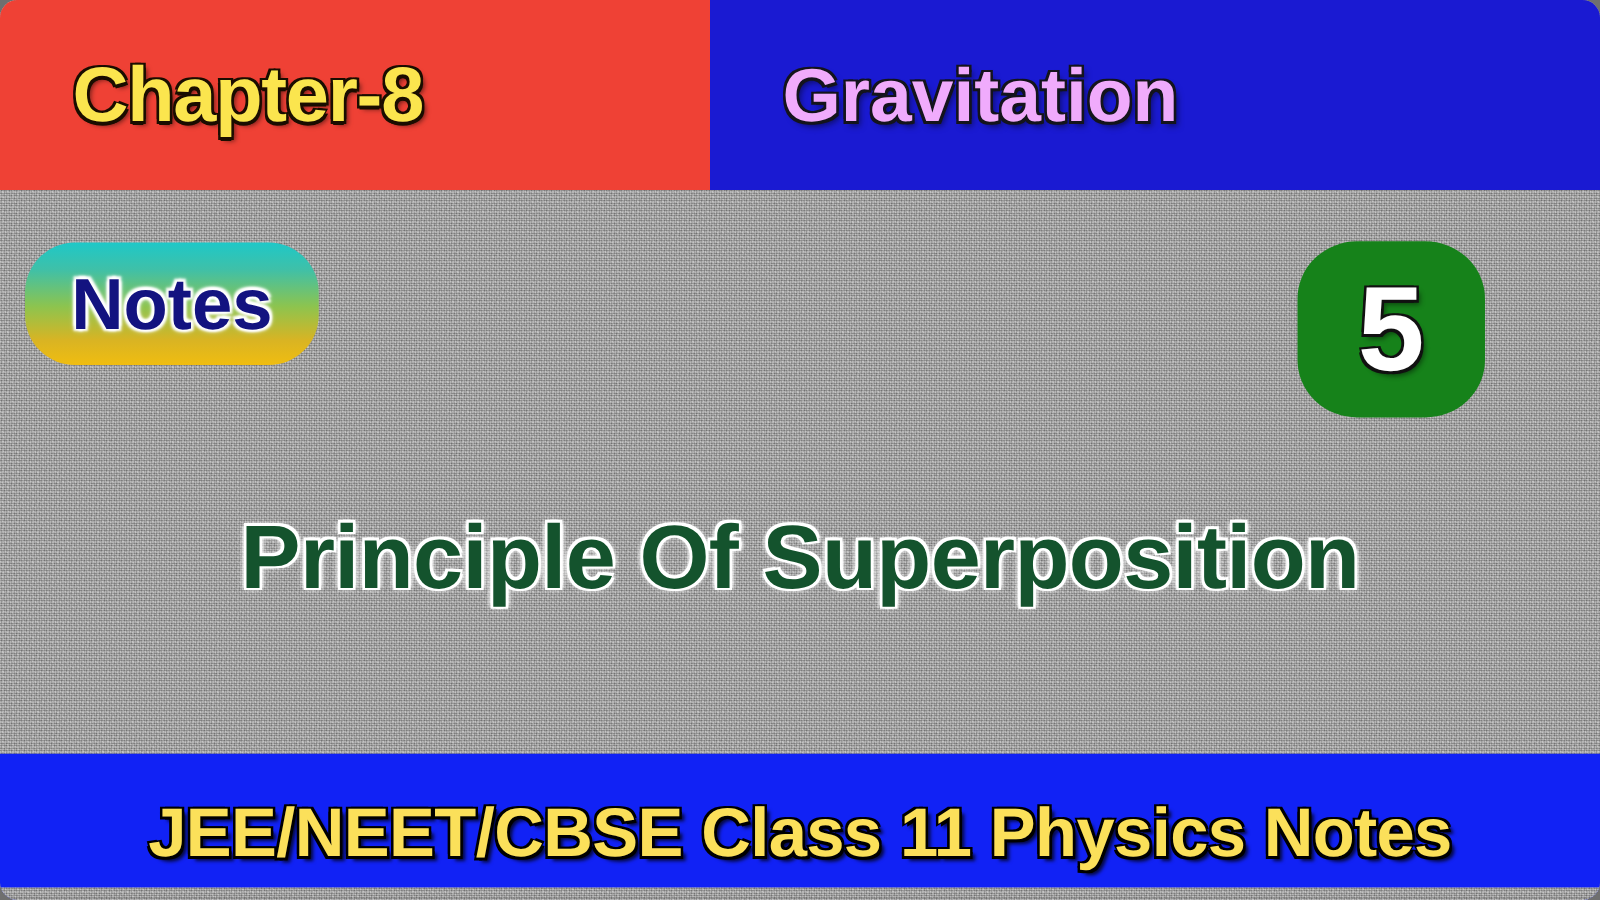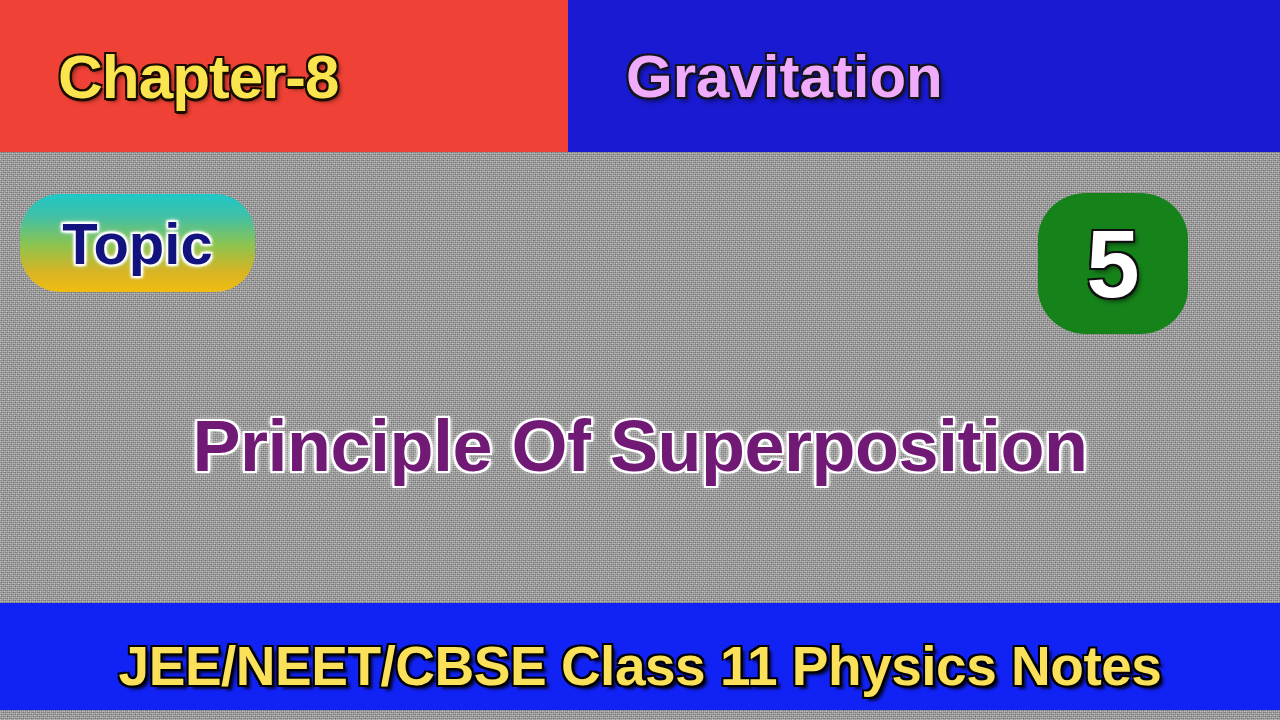--- a/index.html
+++ b/index.html
@@ -7,20 +7,21 @@
     padding: 0;
     background: #6f6f6f;
   }
   #slide {
     position: relative;
     width: 1280px;
     height: 720px;
     overflow: hidden;
     font-family: "Liberation Sans", sans-serif;
     background: #a9a9a9;
+    border-radius: 14px;
   }
 
   
   .noise-bg {
     position: absolute;
     inset: 0;
     background-color: #a8a8a8;
     background-image:
       repeating-linear-gradient(0deg,   rgba(255,255,255,.13) 0 1px, rgba(0,0,0,.13) 1px 2px),
       repeating-linear-gradient(90deg,  rgba(255,255,255,.11) 0 1px, rgba(0,0,0,.11) 1px 2px),
@@ -123,21 +124,21 @@
 
   
   .main-title {
     position: absolute;
     left: 0;
     top: 405px;
     width: 1280px;
     text-align: center;
     font-size: 72px;
     font-weight: bold;
-    color: #701a75;
+    color: #14532d;
     letter-spacing: -0.5px;
     text-shadow:
       -2px -2px 0 #ffffff, 2px -2px 0 #ffffff,
       -2px  2px 0 #ffffff, 2px  2px 0 #ffffff,
       -3px  0px 3px rgba(255,255,255,.85),
        3px  0px 3px rgba(255,255,255,.85),
        0 0 7px rgba(255,255,255,.65);
   }
 
   
@@ -182,21 +183,21 @@
   <div class="header">
     <div class="header-left">
       <span class="chapter-text">Chapter-8</span>
     </div>
     <div class="header-right">
       <span class="gravitation-text">Gravitation</span>
     </div>
   </div>
 
   <div class="topic-pill">
-    <span class="topic-text">Topic</span>
+    <span class="topic-text">Notes</span>
   </div>
 
   <div class="number-badge">
     <span class="number-text">5</span>
   </div>
 
   <div class="main-title">Principle Of Superposition</div>
 
   <div class="footer">
     <span class="footer-text">JEE/NEET/CBSE Class 11 Physics Notes</span>

